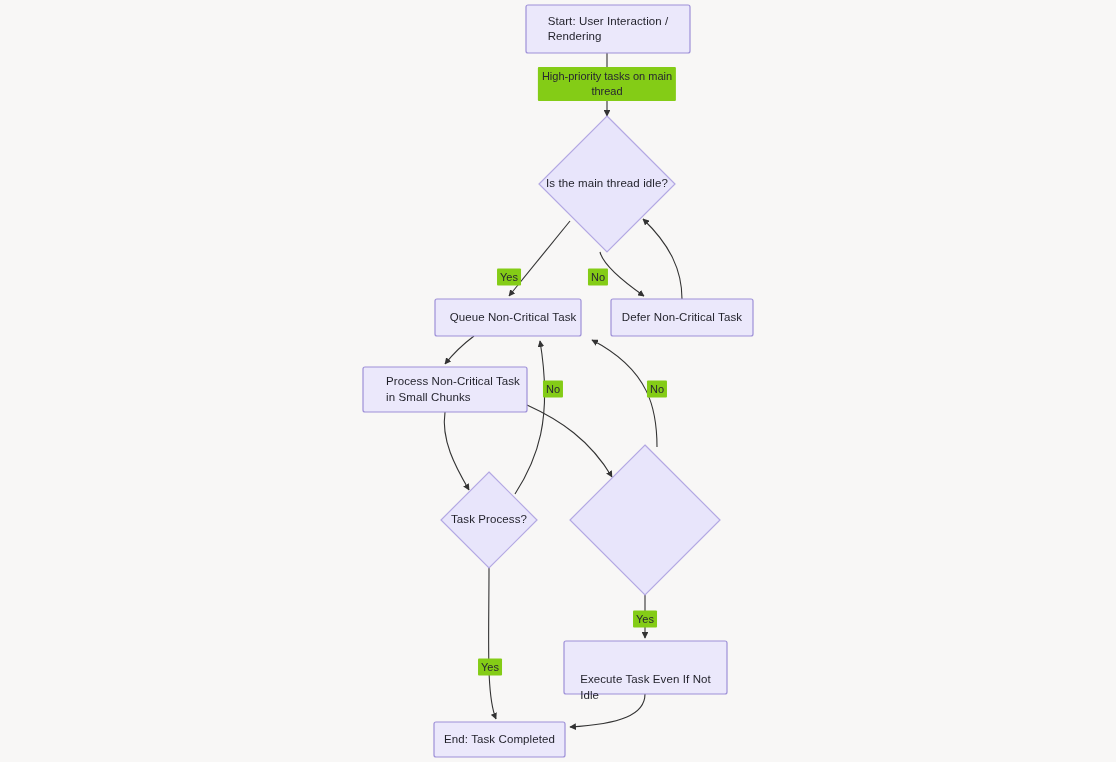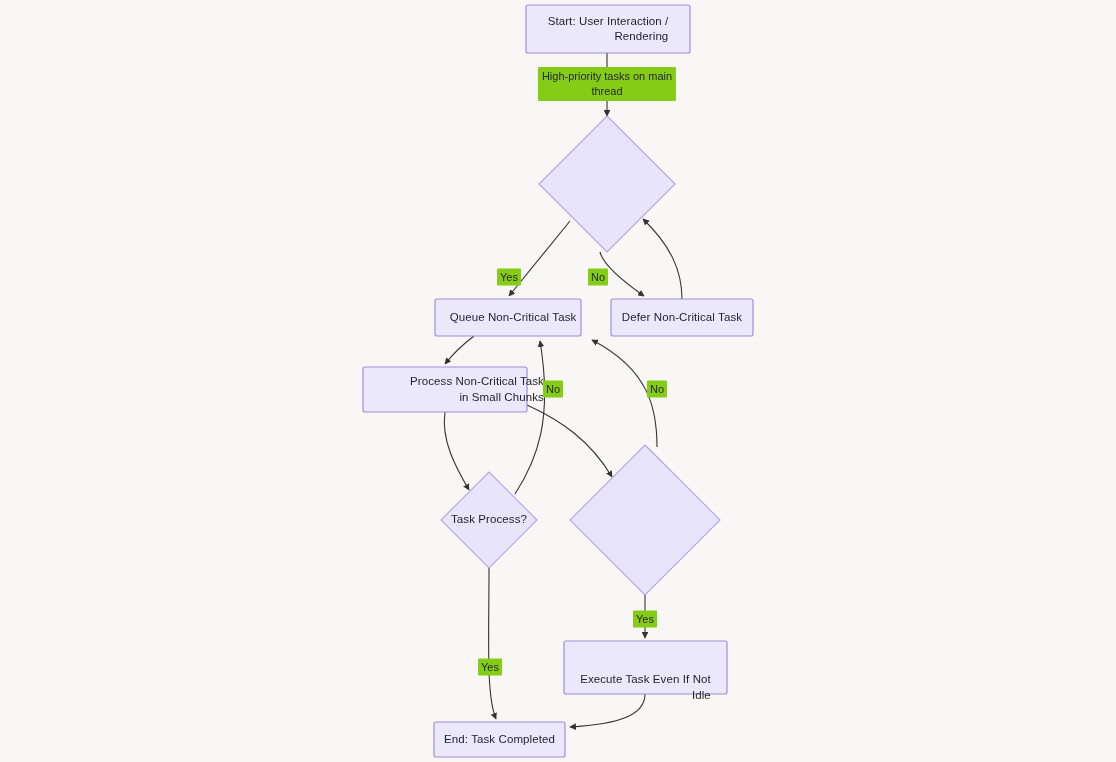--- a/index.html
+++ b/index.html
@@ -22,21 +22,21 @@
     left: 0;
     top: 0;
     width: 1116px;
     height: 762px;
   }
   .node-label {
     position: absolute;
     display: flex;
     align-items: center;
     justify-content: center;
-    text-align: right;
+    text-align: left;
     color: #1f1f28;
     font-size: 11.5px;
     line-height: 15.5px;
     letter-spacing: 0.1px;
     pointer-events: none;
     white-space: pre-line;
   }
   .edge-label {
     position: absolute;
     background: #84cc16;
@@ -110,26 +110,27 @@
 
       <rect x="564" y="641" width="163" height="53" rx="2" fill="#ebe8fb" stroke="#9e90d8" stroke-width="1.2"></rect>
 
       <rect x="434" y="722" width="131" height="35" rx="2" fill="#ebe8fb" stroke="#9e90d8" stroke-width="1.2"></rect>
     </g>
   </svg>
 
   <div class="node-label" style="left:526px; top:5px; width:164px; height:48px;">Start: User Interaction /
 Rendering</div>
 
+  <div class="node-label" style="left:539px; top:160px; width:136px; height:48px;">Is the main thread idle?</div>
 
   <div class="node-label" style="left:435px; top:299px; width:156px; height:37px;">Queue Non-Critical Task</div>
 
   <div class="node-label" style="left:611px; top:299px; width:142px; height:37px;">Defer Non-Critical Task</div>
 
-  <div class="node-label" style="left:363px; top:367px; width:164px; height:45px;padding-left:32px;">Process Non-Critical Task
+  <div class="node-label" style="left:363px; top:367px; width:180px; height:45px;">Process Non-Critical Task
 in Small Chunks</div>
 
   <div class="node-label" style="left:441px; top:504px; width:96px; height:32px;">Task Process?</div>
 
 
   <div class="node-label" style="left:564px; top:641px; width:163px; height:53px;margin-top:20px;">Execute Task Even If Not
 Idle</div>
 
   <div class="node-label" style="left:434px; top:722px; width:131px; height:35px;">End: Task Completed</div>
 

